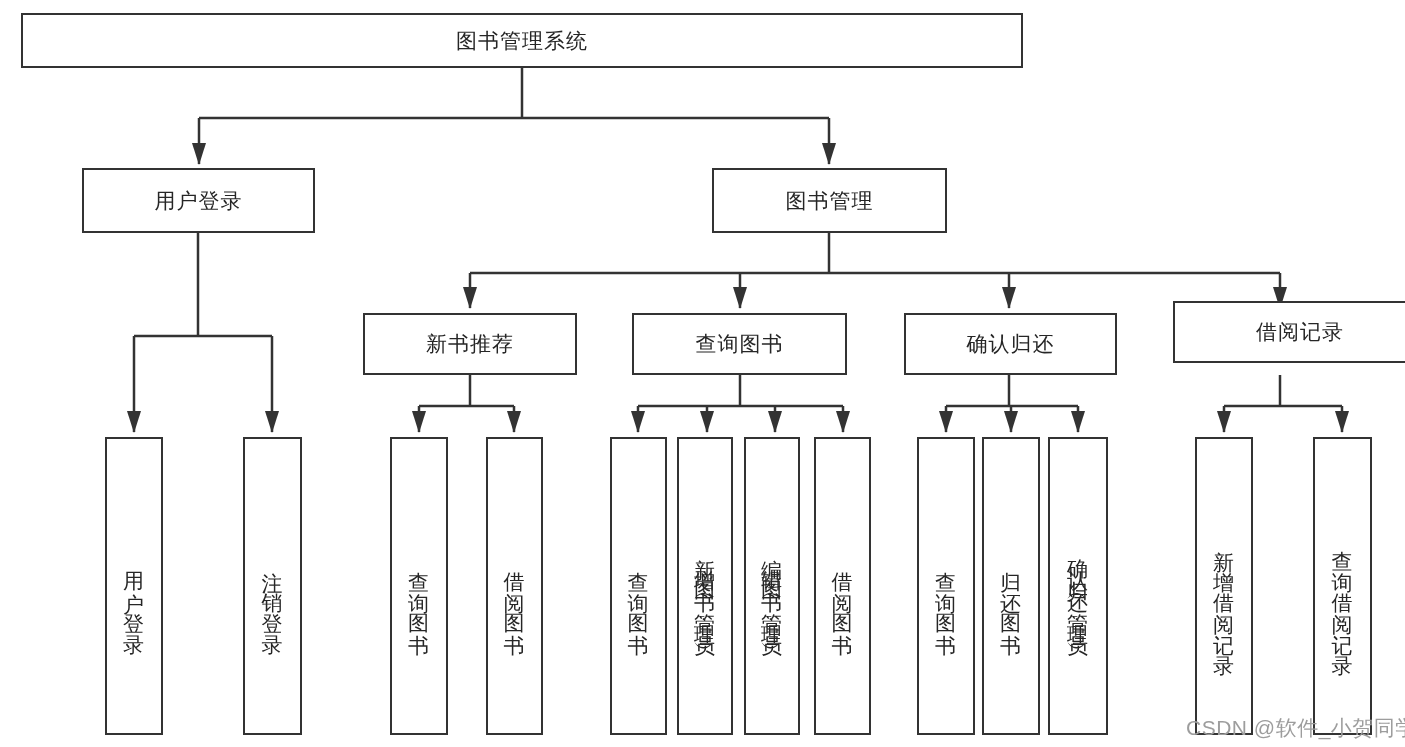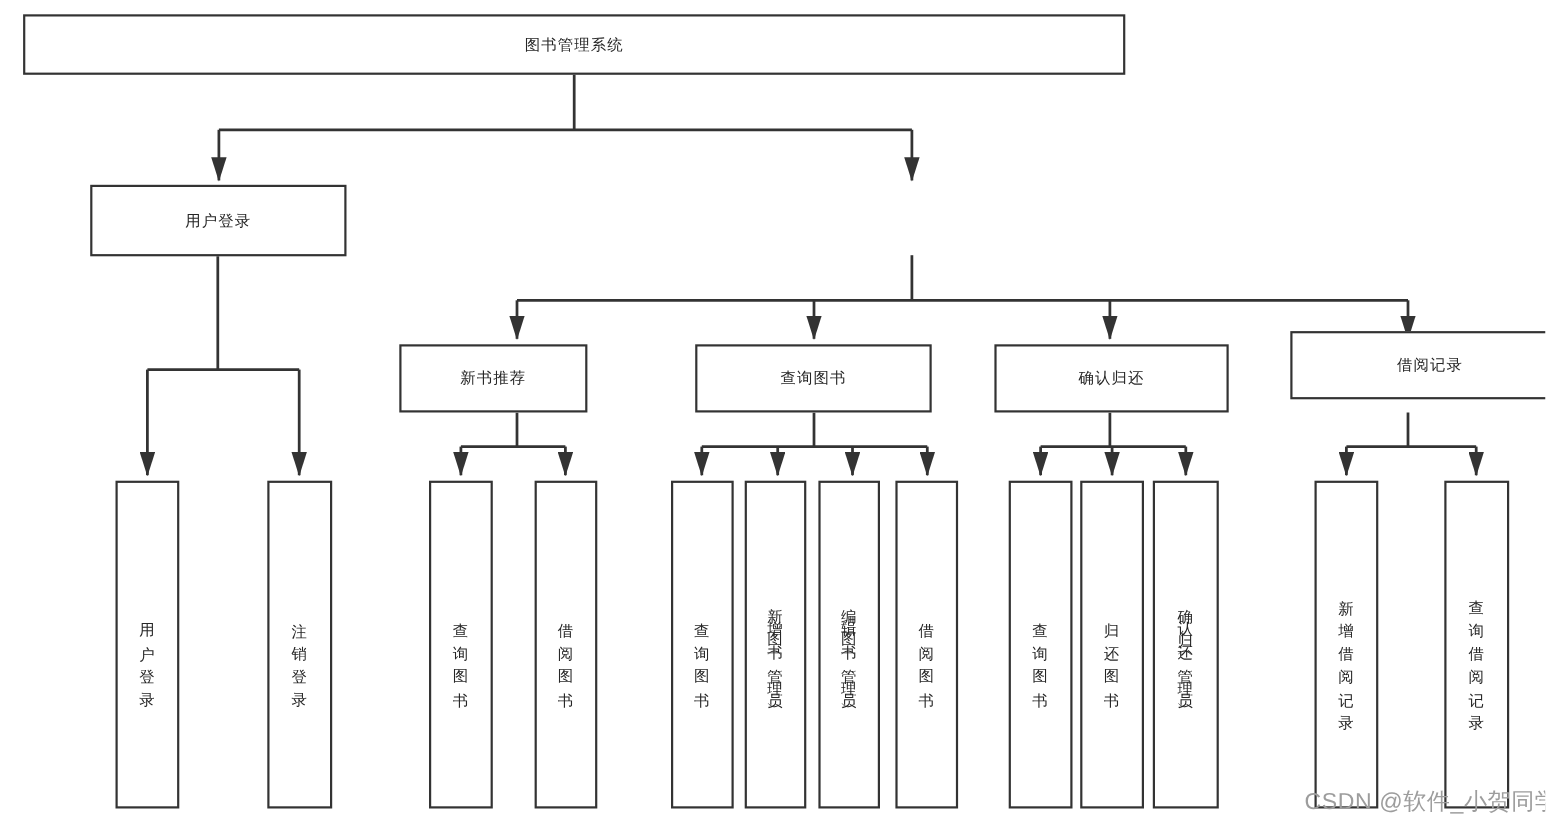--- a/index.html
+++ b/index.html
@@ -4,21 +4,21 @@
 <style>
   html,body{margin:0;padding:0;background:#fff;}
   .canvas{
     position:relative;width:1405px;height:747px;background:#ffffff;overflow:hidden;
     font-family:"Liberation Sans",sans-serif;color:#262626;
   }
   .wires{position:absolute;left:0;top:0;width:1405px;height:747px;}
   .box{
     position:absolute;background:#ffffff;border:2.5px solid #333333;box-sizing:border-box;
     display:flex;align-items:center;justify-content:center;
-    font-size:14px;letter-spacing:1px;color:#262626;z-index:2;
+    font-size:21px;letter-spacing:1px;color:#262626;z-index:2;
   }
   .hlabel{white-space:nowrap;}
   .vtext{
     writing-mode:vertical-rl;text-orientation:mixed;white-space:nowrap;
     letter-spacing:14px;line-height:1;
   }
   .watermark{
     position:absolute;left:1186px;top:714px;z-index:6;
     font-size:21px;letter-spacing:0.5px;color:#9d9d9d;white-space:nowrap;
   }
@@ -78,22 +78,25 @@
     </g>
   </svg>
 
   <div class="box" style="left:21px;top:13px;width:1002px;height:55px">
     <span class="hlabel">图书管理系统</span>
   </div>
 
   <div class="box" style="left:82px;top:168px;width:233px;height:65px">
     <span class="hlabel">用户登录</span>
   </div>
+  <div class="box" style="left:712px;top:168px;width:235px;height:65px">
+    <span class="hlabel">图书管理</span>
+  </div>
 
-  <div class="box" style="left:363px;top:313px;width:171px;height:62px">
+  <div class="box" style="left:363px;top:313px;width:214px;height:62px">
     <span class="hlabel">新书推荐</span>
   </div>
   <div class="box" style="left:632px;top:313px;width:215px;height:62px">
     <span class="hlabel">查询图书</span>
   </div>
   <div class="box" style="left:904px;top:313px;width:213px;height:62px">
     <span class="hlabel">确认归还</span>
   </div>
   <div class="box" style="left:1173px;top:301px;width:254px;height:62px">
     <span class="hlabel">借阅记录</span>

